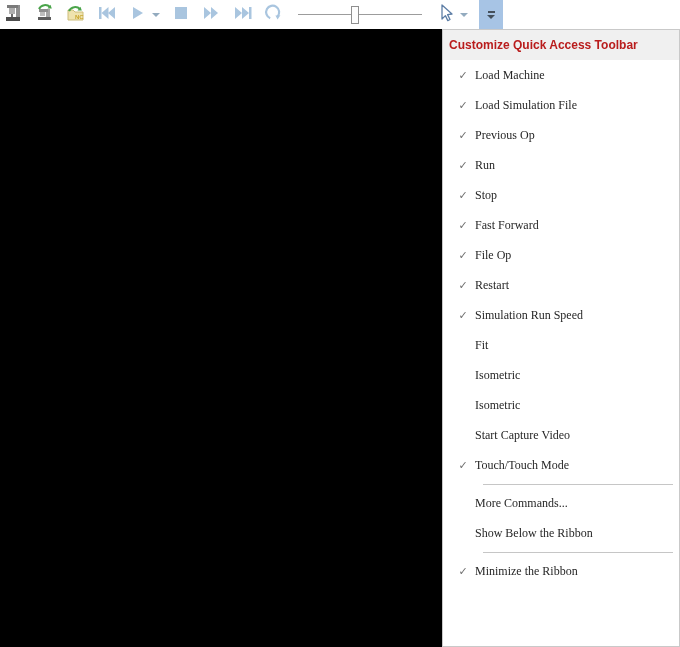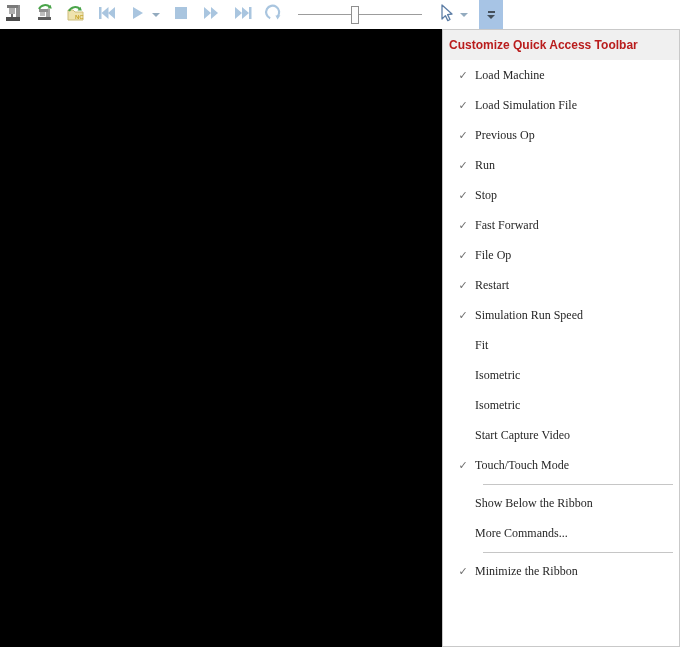--- a/index.html
+++ b/index.html
@@ -253,25 +253,25 @@
         <span class="check"></span>
         <span class="label">Start Capture Video</span>
       </div>
       <div class="menu-item">
         <span class="check">✓</span>
         <span class="label">Touch/Touch Mode</span>
       </div>
       <div class="menu-separator"></div>
       <div class="menu-item">
         <span class="check"></span>
+        <span class="label">More Commands...</span>
+      </div>
+      <div class="menu-item">
+        <span class="check"></span>
         <span class="label">Show Below the Ribbon</span>
-      </div>
-      <div class="menu-item">
-        <span class="check"></span>
-        <span class="label">More Commands...</span>
       </div>
       <div class="menu-separator"></div>
       <div class="menu-item">
         <span class="check">✓</span>
         <span class="label">Minimize the Ribbon</span>
       </div>
     </div>
 </div>
 
 </body></html>

